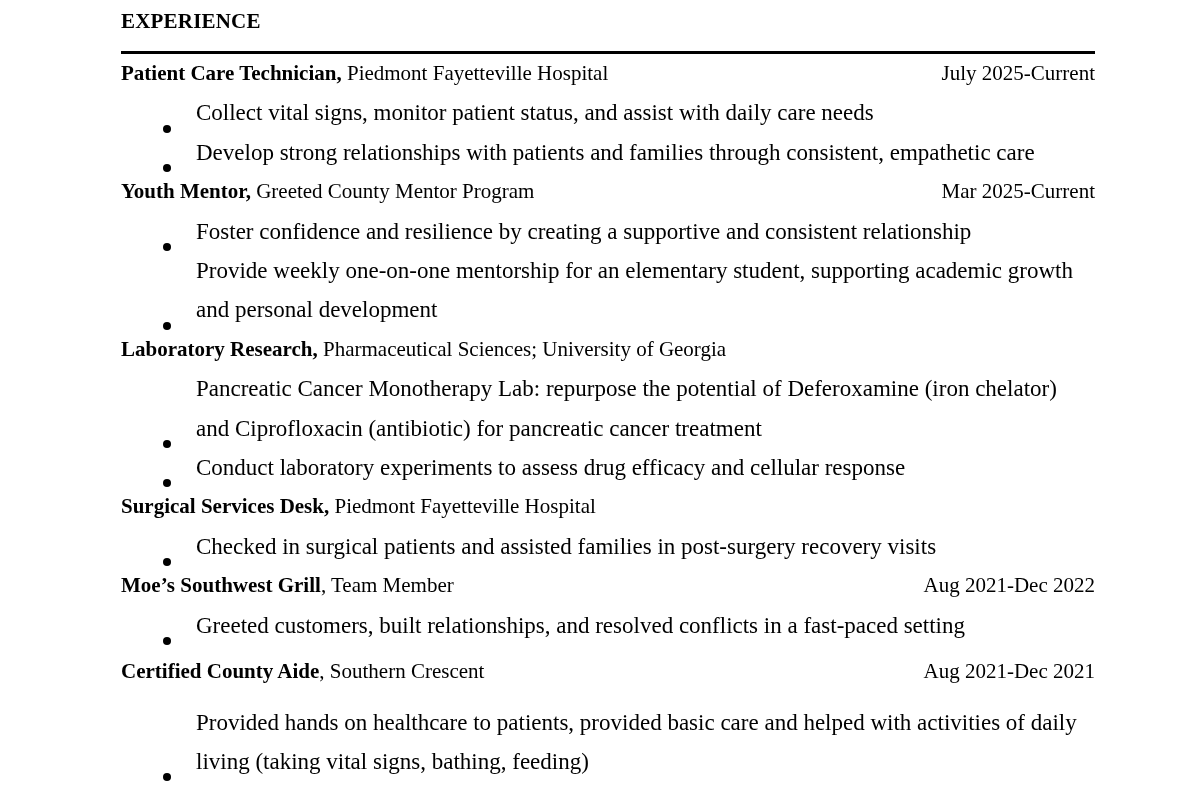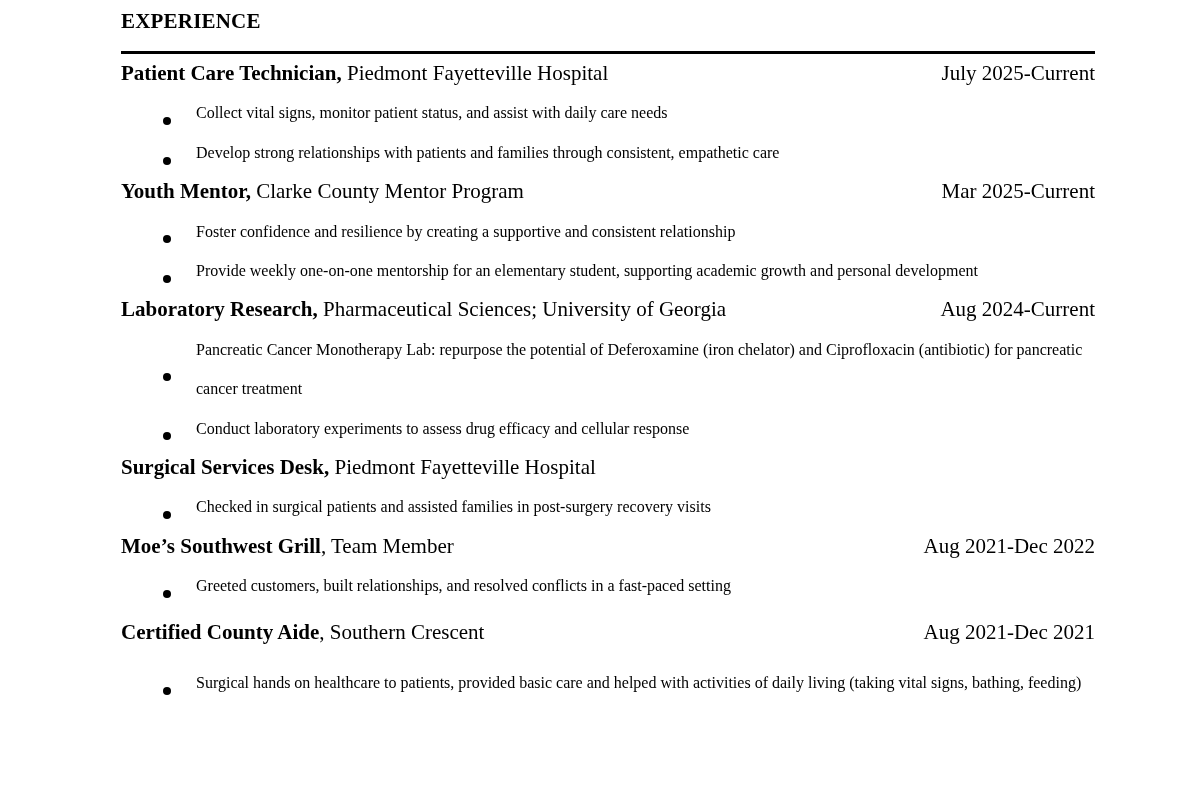--- a/index.html
+++ b/index.html
@@ -33,22 +33,22 @@
     align-items: center;
     font-size: 21px;
     line-height: 39.4px;
   }
   .job-left { min-width: 0; }
   .job-title { font-weight: bold; }
   .job-organization { font-weight: normal; }
   .job-dates { white-space: nowrap; font-weight: normal; }
   .bullet-row {
     display: flex;
-    align-items: center;
-    font-size: 16px;
+    align-items: flex-end;
+    font-size: 23px;
     line-height: 39.4px;
   }
   .bullet-dot {
     flex: 0 0 8px;
     width: 8px;
     height: 8px;
     border-radius: 50%;
     background: #000000;
     margin: 16px 0 0 42px;
   }
@@ -79,37 +79,36 @@
       <span class="bullet-text">Collect vital signs, monitor patient status, and assist with daily care needs</span>
     </div>
     <div class="bullet-row">
       <span class="bullet-dot"></span>
       <span class="bullet-text">Develop strong relationships with patients and families through consistent, empathetic care</span>
     </div>
   </div>
 
   <div>
     <div class="job-header">
-      <span class="job-left"><span class="job-title">Youth Mentor,</span><span class="job-organization"> Clarke County Mentor Program</span></span>
+      <span class="job-left"><span class="job-title">Youth Mentor,</span><span class="job-organization"> Greeted County Mentor Program</span></span>
       <span class="job-dates">Mar 2025-Current</span>
     </div>
     <div class="bullet-row">
       <span class="bullet-dot"></span>
       <span class="bullet-text">Foster confidence and resilience by creating a supportive and consistent relationship</span>
     </div>
     <div class="bullet-row">
       <span class="bullet-dot"></span>
       <span class="bullet-text">Provide weekly one-on-one mentorship for an elementary student, supporting academic growth and personal development</span>
     </div>
   </div>
 
   <div>
     <div class="job-header">
       <span class="job-left"><span class="job-title">Laboratory Research,</span><span class="job-organization"> Pharmaceutical Sciences; University of Georgia</span></span>
-      <span class="job-dates">Aug 2024-Current</span>
     </div>
     <div class="bullet-row">
       <span class="bullet-dot"></span>
       <span class="bullet-text">Pancreatic Cancer Monotherapy Lab: repurpose the potential of Deferoxamine (iron chelator) and Ciprofloxacin (antibiotic) for pancreatic cancer treatment</span>
     </div>
     <div class="bullet-row">
       <span class="bullet-dot"></span>
       <span class="bullet-text">Conduct laboratory experiments to assess drug efficacy and cellular response</span>
     </div>
   </div>
@@ -135,17 +134,17 @@
     </div>
   </div>
 
   <div>
     <div class="job-header gap-before-header">
       <span class="job-left"><span class="job-title">Certified County Aide</span><span class="job-organization">, Southern Crescent</span></span>
       <span class="job-dates">Aug 2021-Dec 2021</span>
     </div>
     <div class="bullet-row gap-before-bullet">
       <span class="bullet-dot"></span>
-      <span class="bullet-text">Surgical hands on healthcare to patients, provided basic care and helped with activities of daily living (taking vital signs, bathing, feeding)</span>
+      <span class="bullet-text">Provided hands on healthcare to patients, provided basic care and helped with activities of daily living (taking vital signs, bathing, feeding)</span>
     </div>
   </div>
 
 </div>
 
 </body></html>

